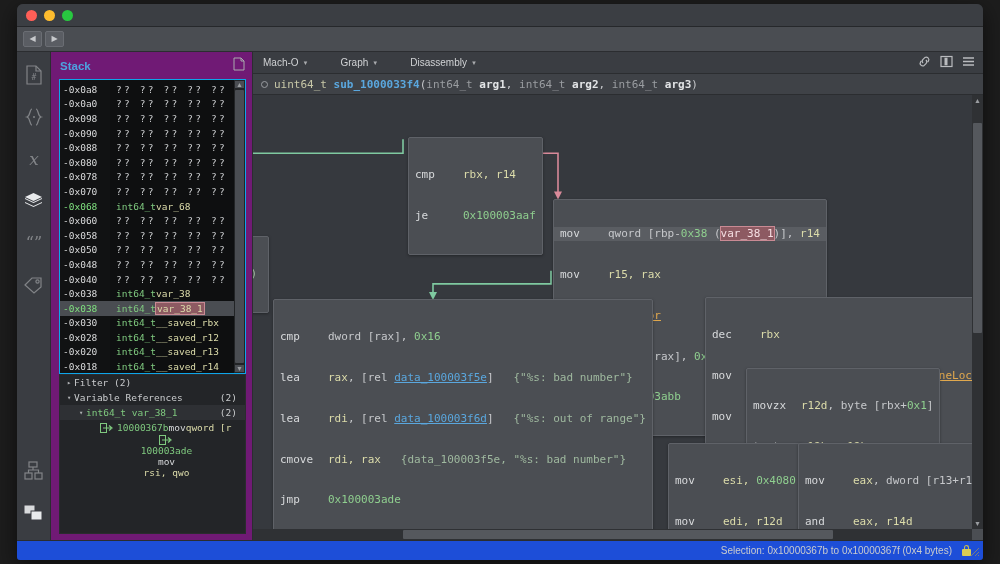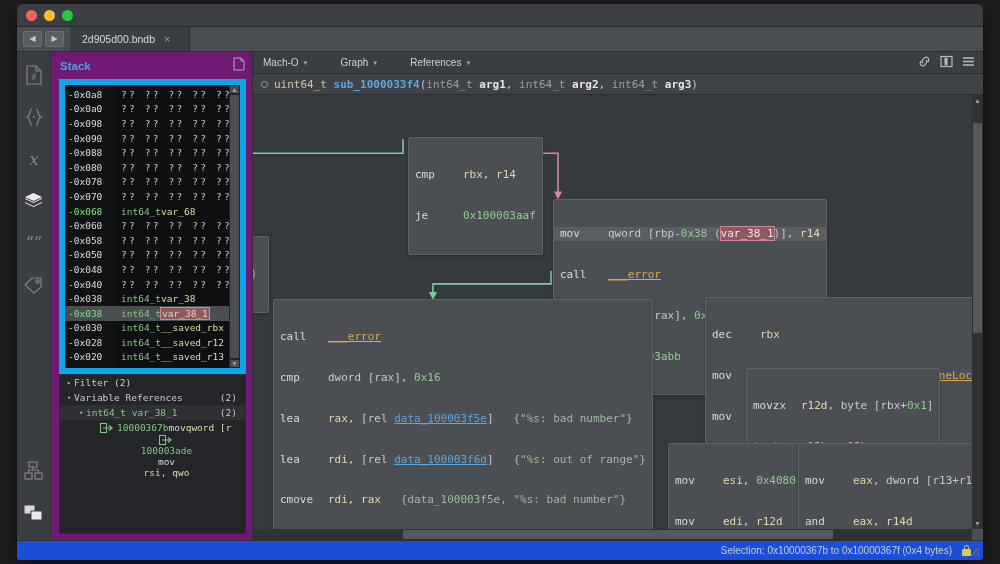--- a/index.html
+++ b/index.html
@@ -71,21 +71,21 @@
   .rail-icon { width: 22px; height: 22px; display: flex; align-items: center; justify-content: center; opacity: .48; }
   .rail-icon.active { opacity: 1; }
 
   
   .dock { width: 202px; background: #701a75; display: flex; flex-direction: column; border-right: 1px solid #2b2d30; }
   .dock-head {
     display: flex; align-items: center; justify-content: space-between;
     padding: 5px 7px 4px 9px;
   }
   .dock-title { font-size: 11.5px; font-weight: bold; color: #4da3e0; }
-  .stack-panel { flex: 0 0 295px; display: flex; background: #0e0f10; margin: 0 6px 0 8px; border: 6px solid #0ea5e9; overflow: hidden; position: relative; }
+  .stack-panel { flex: 0 0 295px; display: flex; background: #0e0f10; margin: 0 6px 0 8px; border: 1px solid #0ea5e9; overflow: hidden; position: relative; }
   .stack-addrs { width: 50px; background: #111213; padding-top: 2px; }
   .stack-rows { flex: 1; padding-top: 2px; overflow: hidden; }
   .srow { height: 14.6px; display: flex; align-items: center; font-family: "DejaVu Sans Mono", monospace; font-size: 9.5px; white-space: nowrap; }
   .srow .addr { color: #d9dadb; padding-left: 3px; }
   .srow.cur .addr { color: #7fe07f; }
   .srow .bytes { color: #cfd1d3; letter-spacing: 2.2px; padding-left: 6px; }
   .srow .vtype { color: #7fc97f; padding-left: 6px; }
   .srow .vname { color: #dcdcaa; }
   .srow.hl { background: #4a4d52; }
   .vname-hl { background: #8d5a62; color: #f3dce0; outline: 1px solid #c98a94; padding: 0 1px; }
@@ -182,24 +182,20 @@
         <div class="dot y"></div>
         <div class="dot g"></div>
       </div>
     </div>
 
     <div class="tabstrip">
       <div class="navbtns">
         <div class="navbtn">◀</div>
         <div class="navbtn">▶</div>
       </div>
-      <div class="tab">
-        <span>2d905d00.bndb</span>
-        <span class="tab-close">×</span>
-      </div>
     </div>
 
     <div class="body">
 
       <div class="rail">
         <div class="rail-icon">
           <svg width="18" height="20" viewBox="0 0 18 20">
               <path d="M2 1h9l5 5v13H2z" fill="none" stroke="#cfd1d3" stroke-width="1.2"></path>
               <path d="M11 1v5h5" fill="none" stroke="#cfd1d3" stroke-width="1.2"></path>
               <text x="9" y="15" font-size="8" fill="#cfd1d3" text-anchor="middle" font-family="DejaVu Sans Mono, monospace">#</text>
@@ -445,21 +441,21 @@
         <div class="toolbar">
           <div class="tb-item">
             <span>Mach-O</span>
             <span class="caret">▼</span>
           </div>
           <div class="tb-item">
             <span>Graph</span>
             <span class="caret">▼</span>
           </div>
           <div class="tb-item">
-            <span>References</span>
+            <span>Disassembly</span>
             <span class="caret">▼</span>
           </div>
           <div class="tb-right">
             <span>
               <svg width="13" height="13" viewBox="0 0 13 13">
                   <path d="M5 8a2.6 2.6 0 0 1 0-3.6l1.8-1.8a2.6 2.6 0 0 1 3.6 3.6L9.6 7" fill="none" stroke="#b9bbbe" stroke-width="1.2"></path>
                   <path d="M8 5a2.6 2.6 0 0 1 0 3.6l-1.8 1.8A2.6 2.6 0 0 1 2.6 6.8L3.4 6" fill="none" stroke="#b9bbbe" stroke-width="1.2"></path>
                 </svg>
             </span>
             <span>
@@ -515,27 +511,27 @@
             <span class="ln"><span class="cmt">")</span></span>
           </div>
 
           <div class="blk" style="left:155px; top:42px;">
             <span class="ln"><span class="mn">cmp</span><span class="reg">rbx, r14</span></span>
             <span class="ln"><span class="mn">je</span><span class="addrv">0x100003aaf</span></span>
           </div>
 
           <div class="blk" style="left:300px; top:104px;">
             <span class="ln hl-line"><span class="mn">mov</span><span class="brk">qword [rbp-</span><span class="num">0x38</span><span class="brk"> (</span><span class="var-hl">var_38_1</span><span class="brk">)], </span><span class="reg">r14</span></span>
+            <span class="ln"><span class="mn">mov</span><span class="reg">r15, rax</span></span>
             <span class="ln"><span class="mn">call</span><span class="call-t">___error</span></span>
             <span class="ln"><span class="mn">cmp</span><span class="brk">dword [rax], </span><span class="num">0x0</span></span>
             <span class="ln"><span class="mn">jne</span><span class="addrv">0x100003abb</span></span>
           </div>
 
           <div class="blk" style="left:20px; top:204px;">
-            <span class="ln"><span class="mn">call</span><span class="call-t">___error</span></span>
             <span class="ln"><span class="mn">cmp</span><span class="brk">dword [rax], </span><span class="num">0x16</span></span>
             <span class="ln"><span class="mn">lea</span><span class="reg">rax</span><span class="brk">, [rel </span><span class="data-t">data_100003f5e</span><span class="brk">]   </span><span class="cmt">{"%s: bad number"}</span></span>
             <span class="ln"><span class="mn">lea</span><span class="reg">rdi</span><span class="brk">, [rel </span><span class="data-t">data_100003f6d</span><span class="brk">]   </span><span class="cmt">{"%s: out of range"}</span></span>
             <span class="ln"><span class="mn">cmove</span><span class="reg">rdi, rax</span><span class="brk">   </span><span class="cmt">{data_100003f5e, "%s: bad number"}</span></span>
             <span class="ln"><span class="mn">jmp</span><span class="addrv">0x100003ade</span></span>
           </div>
 
           <div class="blk" style="left:452px; top:202px;">
             <span class="ln"><span class="mn">dec</span><span class="reg">rbx</span></span>
             <span class="ln"><span class="mn">mov</span><span class="reg">r13</span><span class="brk">, qword [rel </span><span class="call-t">__DefaultRuneLocale</span><span class="brk">]</span></span>

